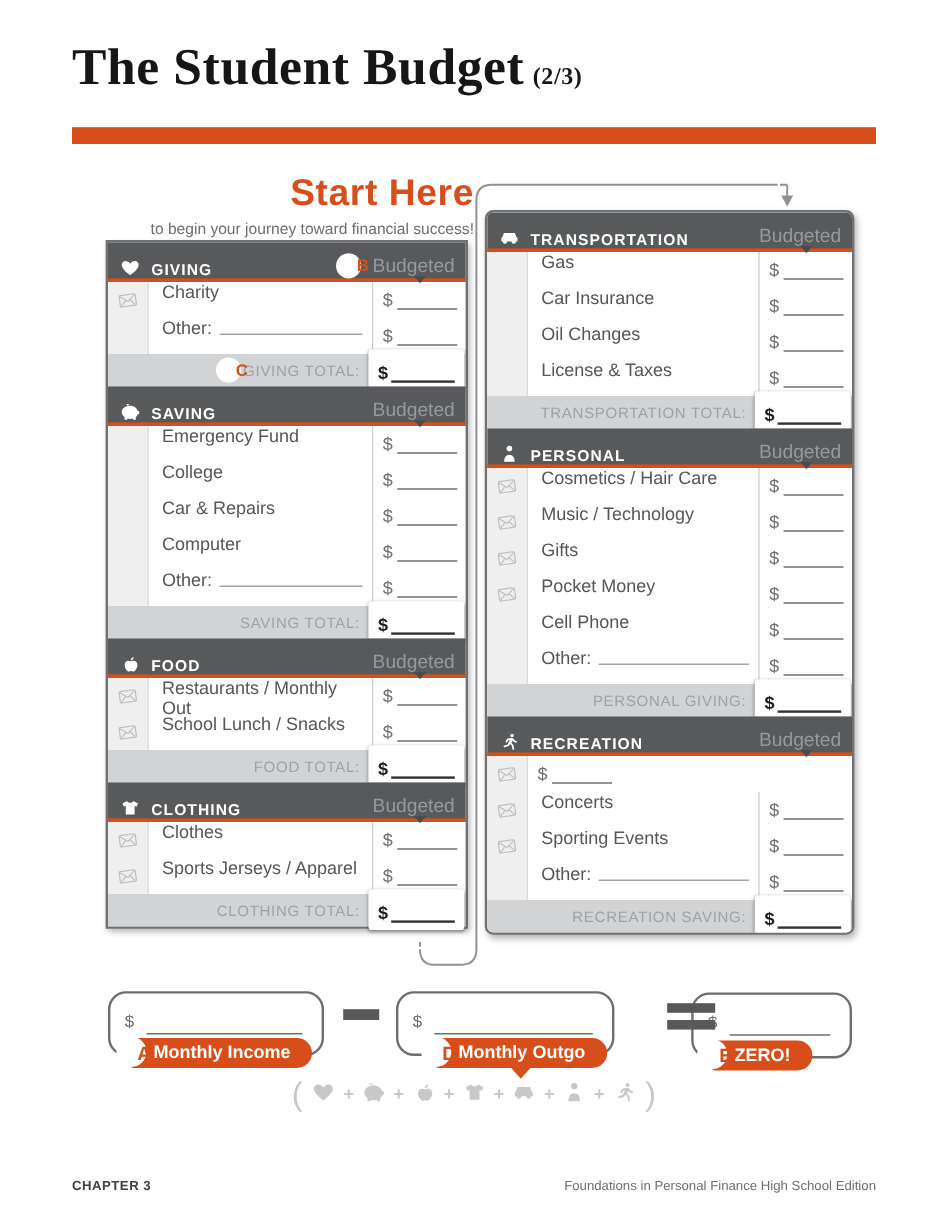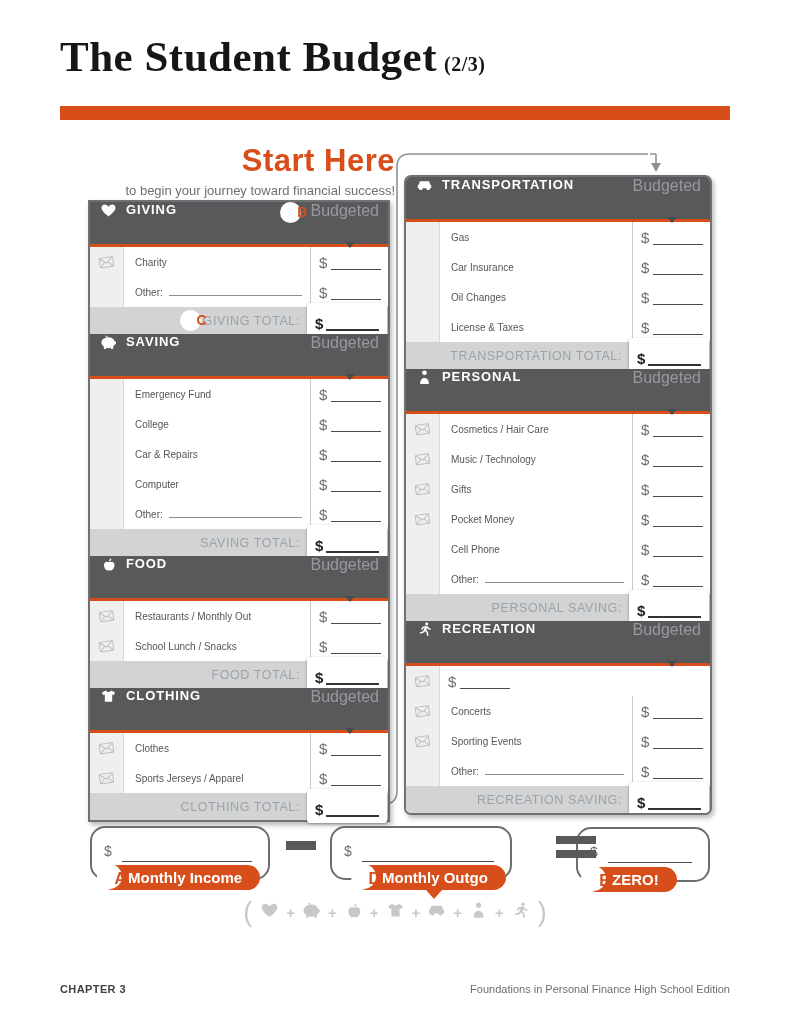--- a/index.html
+++ b/index.html
@@ -21,37 +21,37 @@
 
   
   .flow-svg{position:absolute;left:0;top:0;pointer-events:none}
 
   
   .panel{position:absolute;background:#fff;border:2px solid #707174;
          box-shadow:2px 3px 5px rgba(0,0,0,.28)}
   #left-panel{left:88px;top:200px;width:302px}
   #right-panel{left:404px;top:175px;width:308px;border-radius:7px;overflow:hidden}
 
-  .sec-header{height:45px;background:var(--hdr);display:flex;align-items:flex-start;
+  .sec-header{height:33px;background:var(--hdr);display:flex;align-items:flex-end;
               border-bottom:3px solid var(--accent);position:relative}
   .sec-icon{width:36px;display:flex;justify-content:center;align-items:center;color:#fff}
   .sec-title{color:#fff;font-weight:bold;font-size:13px;letter-spacing:.9px}
   .sec-spacer{flex:1}
   .hdr-badge{position:relative;width:21px;height:21px;background:#fff;border-radius:50%;flex:0 0 auto}
   .hdr-badge span{position:absolute;right:-6px;top:2px;font-weight:bold;font-size:14px;color:var(--accent)}
   .budgeted{color:#97999C;font-size:16px;margin:0 9px 0 9px}
   .sec-arrow{position:absolute;right:33px;bottom:-9px;width:0;height:0;
              border:5px solid transparent;border-top:6px solid #4A4B4D}
 
   .row{height:30px;display:flex;align-items:stretch}
   .row-icon{width:34px;background:#EFEFF0;border-right:1px solid #D9DADB;
             display:flex;align-items:center;justify-content:center;color:#BCBEC0;flex:0 0 auto}
   .row-icon svg{transform:rotate(-8deg)}
-  .row-label{flex:1;display:flex;align-items:center;padding:0 6px 0 11px;
-             font-size:10px;color:#55565A;border-right:1px solid #C9CACB;min-width:0}
+  .row-label{flex:1;display:flex;padding:0 6px 0 11px;
+             font-size:15px;color:#55565A;border-right:1px solid #C9CACB;min-width:0}
   .fill{flex:1;border-bottom:1px solid #8A8C8E;margin:0 2px 7px 6px;height:14px}
   .row-amount{width:77px;flex:0 0 auto;display:flex;align-items:flex-end;padding:0 7px 7px 8px}
   .cur{font-size:15px;color:#6D6E71;line-height:1}
   .row-amount .line{flex:1;border-bottom:1.5px solid #4A4B4D;margin-left:4px;height:3px}
 
   .total{height:27px;background:#D1D3D4;position:relative;display:flex;align-items:center;
          justify-content:flex-end;padding-right:88px}
   .t-label{font-size:12.5px;font-weight:normal;color:#9FA2A5;letter-spacing:.6px;white-space:nowrap}
   .total .hdr-badge{margin-right:2px}
   .t-box{position:absolute;right:1px;top:-4px;bottom:-3px;width:80px;background:#fff;border-radius:3px;
@@ -518,21 +518,21 @@
           <div class="row-label">
             <span>Other:</span>
             <span class="fill"></span>
           </div>
           <div class="row-amount">
             <span class="cur">$</span>
             <span class="line"></span>
           </div>
         </div>
         <div class="total">
-          <span class="t-label">PERSONAL SAVING:</span>
+          <span class="t-label">PERSONAL GIVING:</span>
           <span class="t-box">
             <span class="cur">$</span>
             <span class="line"></span>
           </span>
         </div>
       </div>
       <div class="section">
         <div class="sec-header">
           <span class="sec-icon">
             <svg viewBox="0 0 24 24" width="17" height="17" fill="currentColor">

